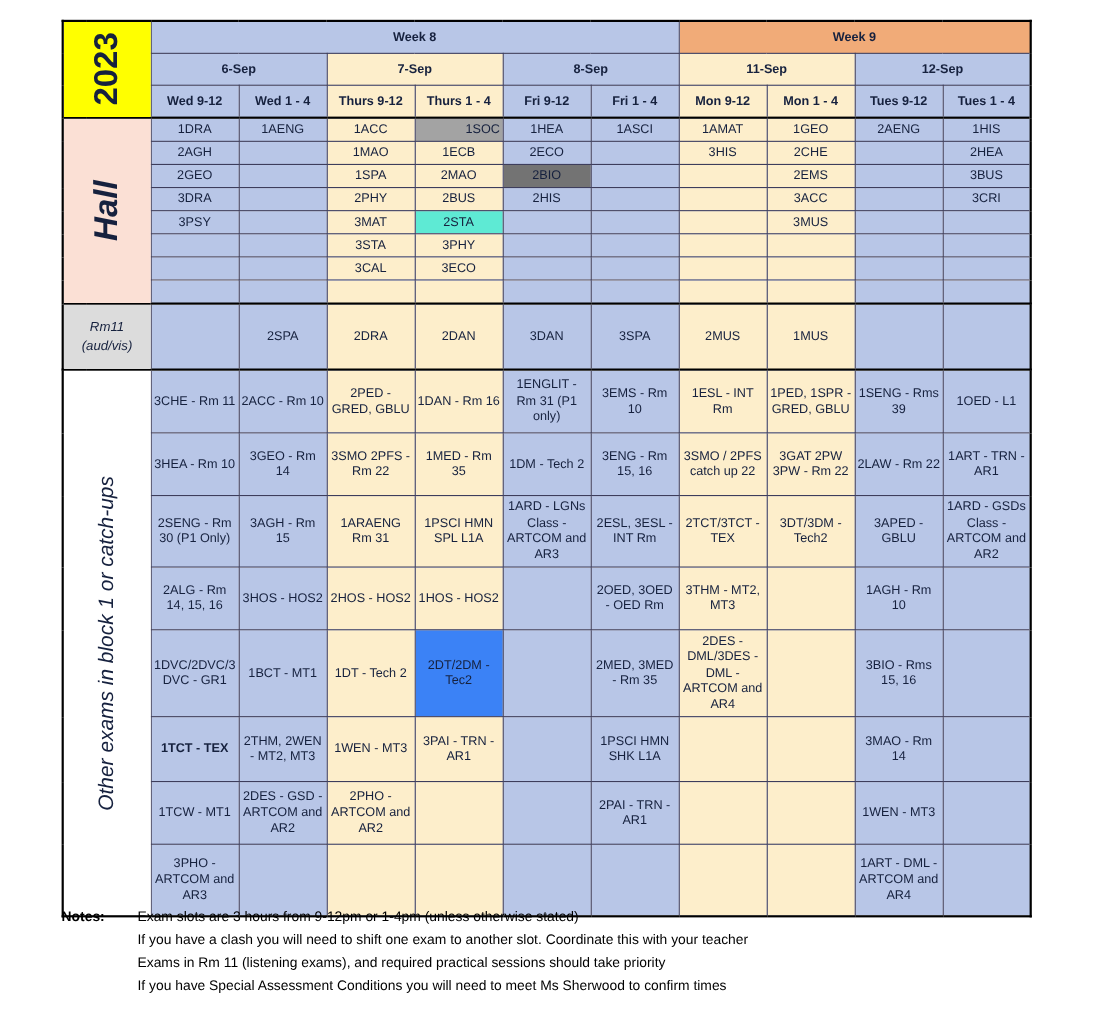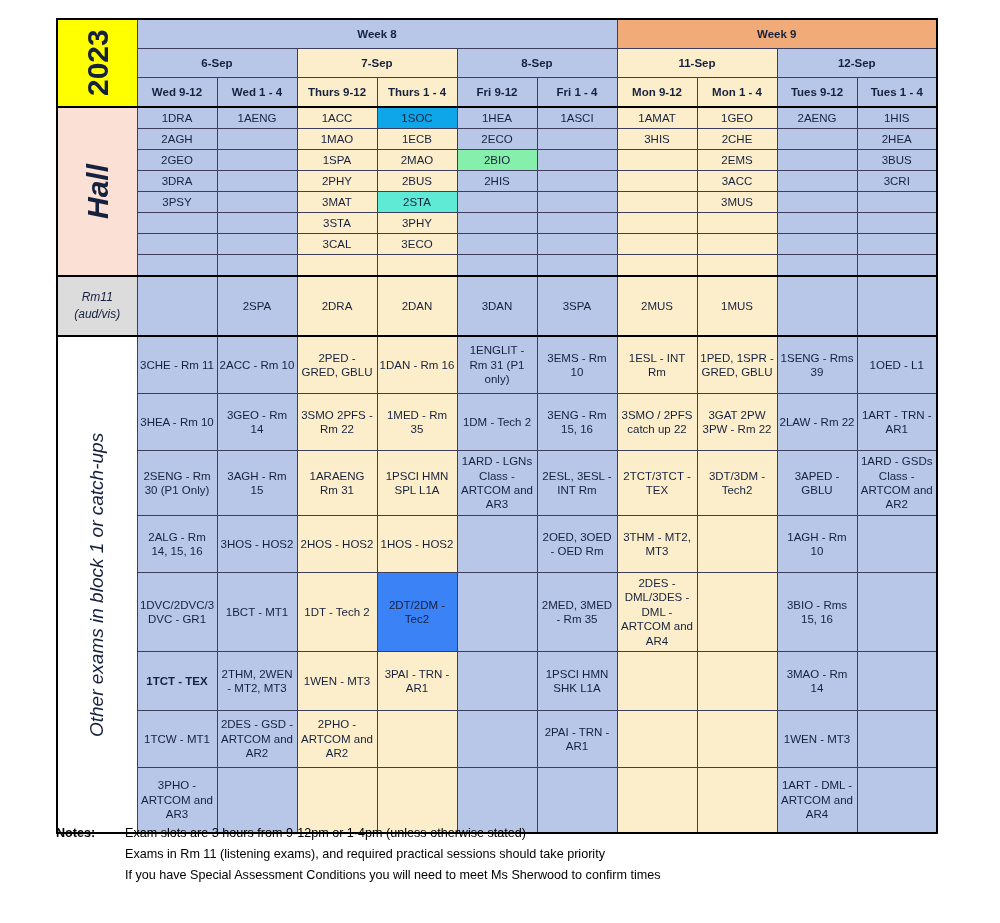--- a/index.html
+++ b/index.html
@@ -118,21 +118,21 @@
           <td class="hdr" style="background: rgb(184, 198, 231); height: 26px;">Tues 9-12</td>
           <td class="hdr thickR" style="background: rgb(184, 198, 231); height: 26px;">Tues 1 - 4</td>
         </tr>
         <tr>
           <td class="sidecell thickL thickT" rowspan="8" colspan="2" style="background: rgb(251, 224, 213);">
             <div class="rot hall-lbl">Hall</div>
           </td>
           <td class="thickT" style="background: rgb(184, 198, 231); height: 18px;">1DRA</td>
           <td class="thickT" style="background: rgb(184, 198, 231); height: 18px;">1AENG</td>
           <td class="thickT" style="background: rgb(253, 238, 203); height: 18px;">1ACC</td>
-          <td class="thickT" style="background: #0ea5e9; height: 18px;">1SOC</td>
+          <td class="thickT" style="background: #a3a3a3; height: 18px; text-align: right;">1SOC</td>
           <td class="thickT" style="background: rgb(184, 198, 231); height: 18px;">1HEA</td>
           <td class="thickT" style="background: rgb(184, 198, 231); height: 18px;">1ASCI</td>
           <td class="thickT" style="background: rgb(253, 238, 203); height: 18px;">1AMAT</td>
           <td class="thickT" style="background: rgb(253, 238, 203); height: 18px;">1GEO</td>
           <td class="thickT" style="background: rgb(184, 198, 231); height: 18px;">2AENG</td>
           <td class="thickR thickT" style="background: rgb(184, 198, 231); height: 18px;">1HIS</td>
         </tr>
         <tr>
           <td style="background: rgb(184, 198, 231); height: 18px;">2AGH</td>
           <td style="background: rgb(184, 198, 231); height: 18px;"></td>
@@ -143,21 +143,21 @@
           <td style="background: rgb(253, 238, 203); height: 18px;">3HIS</td>
           <td style="background: rgb(253, 238, 203); height: 18px;">2CHE</td>
           <td style="background: rgb(184, 198, 231); height: 18px;"></td>
           <td class="thickR" style="background: rgb(184, 198, 231); height: 18px;">2HEA</td>
         </tr>
         <tr>
           <td style="background: rgb(184, 198, 231); height: 18px;">2GEO</td>
           <td style="background: rgb(184, 198, 231); height: 18px;"></td>
           <td style="background: rgb(253, 238, 203); height: 18px;">1SPA</td>
           <td style="background: rgb(253, 238, 203); height: 18px;">2MAO</td>
-          <td style="background: #86efac; height: 18px; text-align: center;">2BIO</td>
+          <td style="background: #737373; height: 18px; text-align: center;">2BIO</td>
           <td style="background: rgb(184, 198, 231); height: 18px;"></td>
           <td style="background: rgb(253, 238, 203); height: 18px;"></td>
           <td style="background: rgb(253, 238, 203); height: 18px;">2EMS</td>
           <td style="background: rgb(184, 198, 231); height: 18px;"></td>
           <td class="thickR" style="background: rgb(184, 198, 231); height: 18px;">3BUS</td>
         </tr>
         <tr>
           <td style="background: rgb(184, 198, 231); height: 18px;">3DRA</td>
           <td style="background: rgb(184, 198, 231); height: 18px;"></td>
           <td style="background: rgb(253, 238, 203); height: 18px;">2PHY</td>
@@ -337,20 +337,24 @@
       </tbody>
   </table>
 
   <div class="notes">
     <div class="notes-row">
       <div class="notes-label">Notes:</div>
       <div class="notes-text">Exam slots are 3 hours from 9-12pm or 1-4pm (unless otherwise stated)</div>
     </div>
     <div class="notes-row">
       <div class="notes-label"></div>
+      <div class="notes-text">If you have a clash you will need to shift one exam to another slot. Coordinate this with your teacher</div>
+    </div>
+    <div class="notes-row">
+      <div class="notes-label"></div>
       <div class="notes-text">Exams in Rm 11 (listening exams), and required practical sessions should take priority</div>
     </div>
     <div class="notes-row">
       <div class="notes-label"></div>
       <div class="notes-text">If you have Special Assessment Conditions you will need to meet Ms Sherwood to confirm times</div>
     </div>
   </div>
 
 </div>
 

